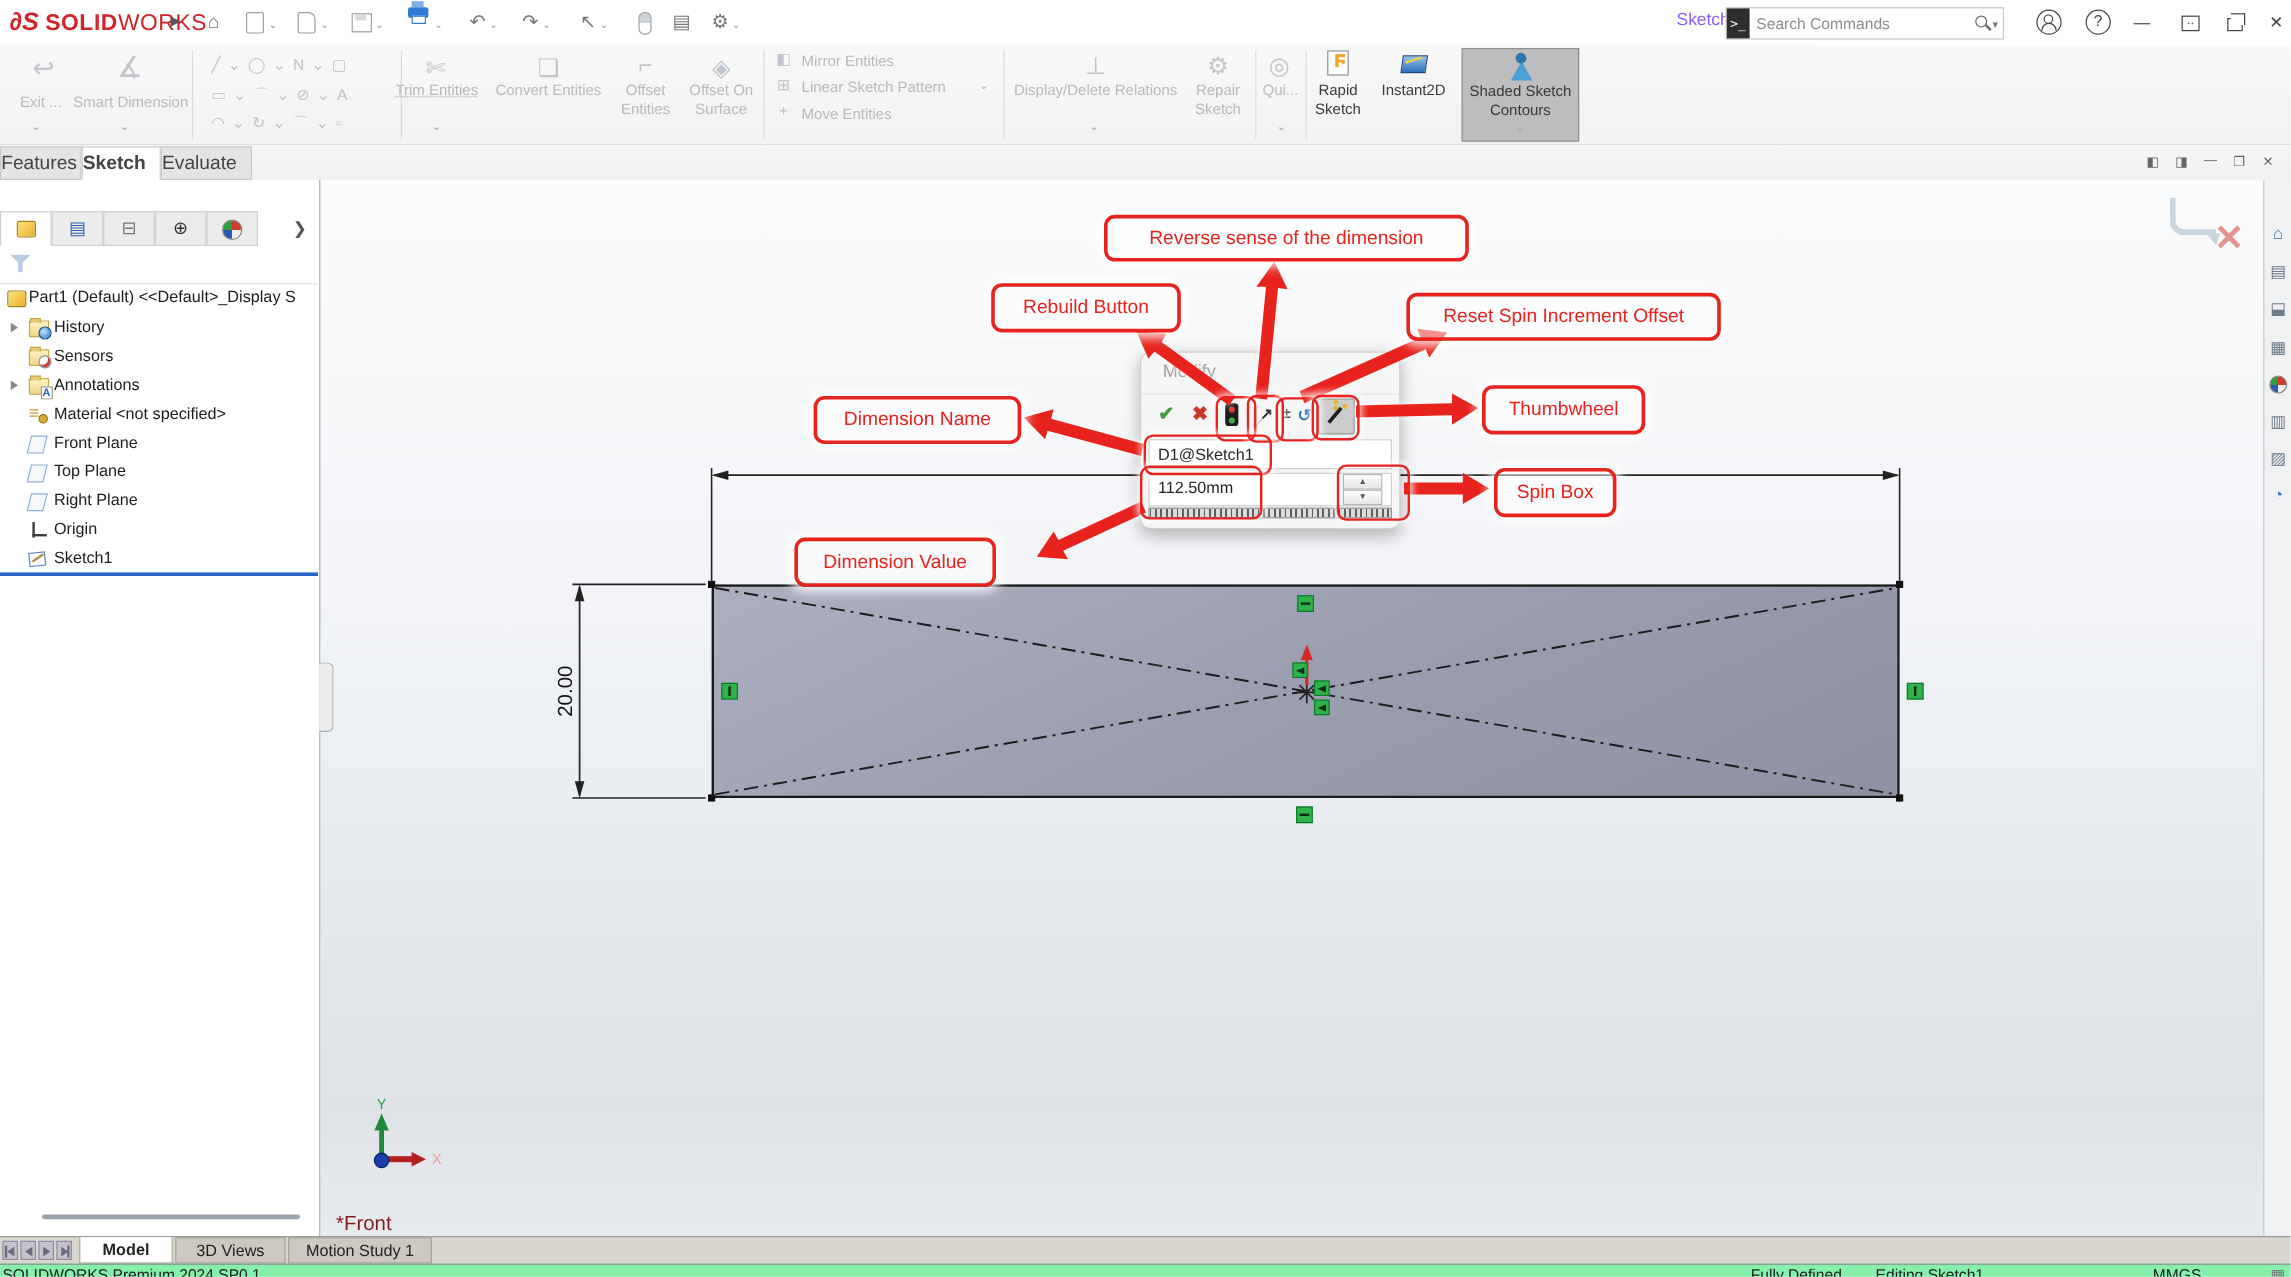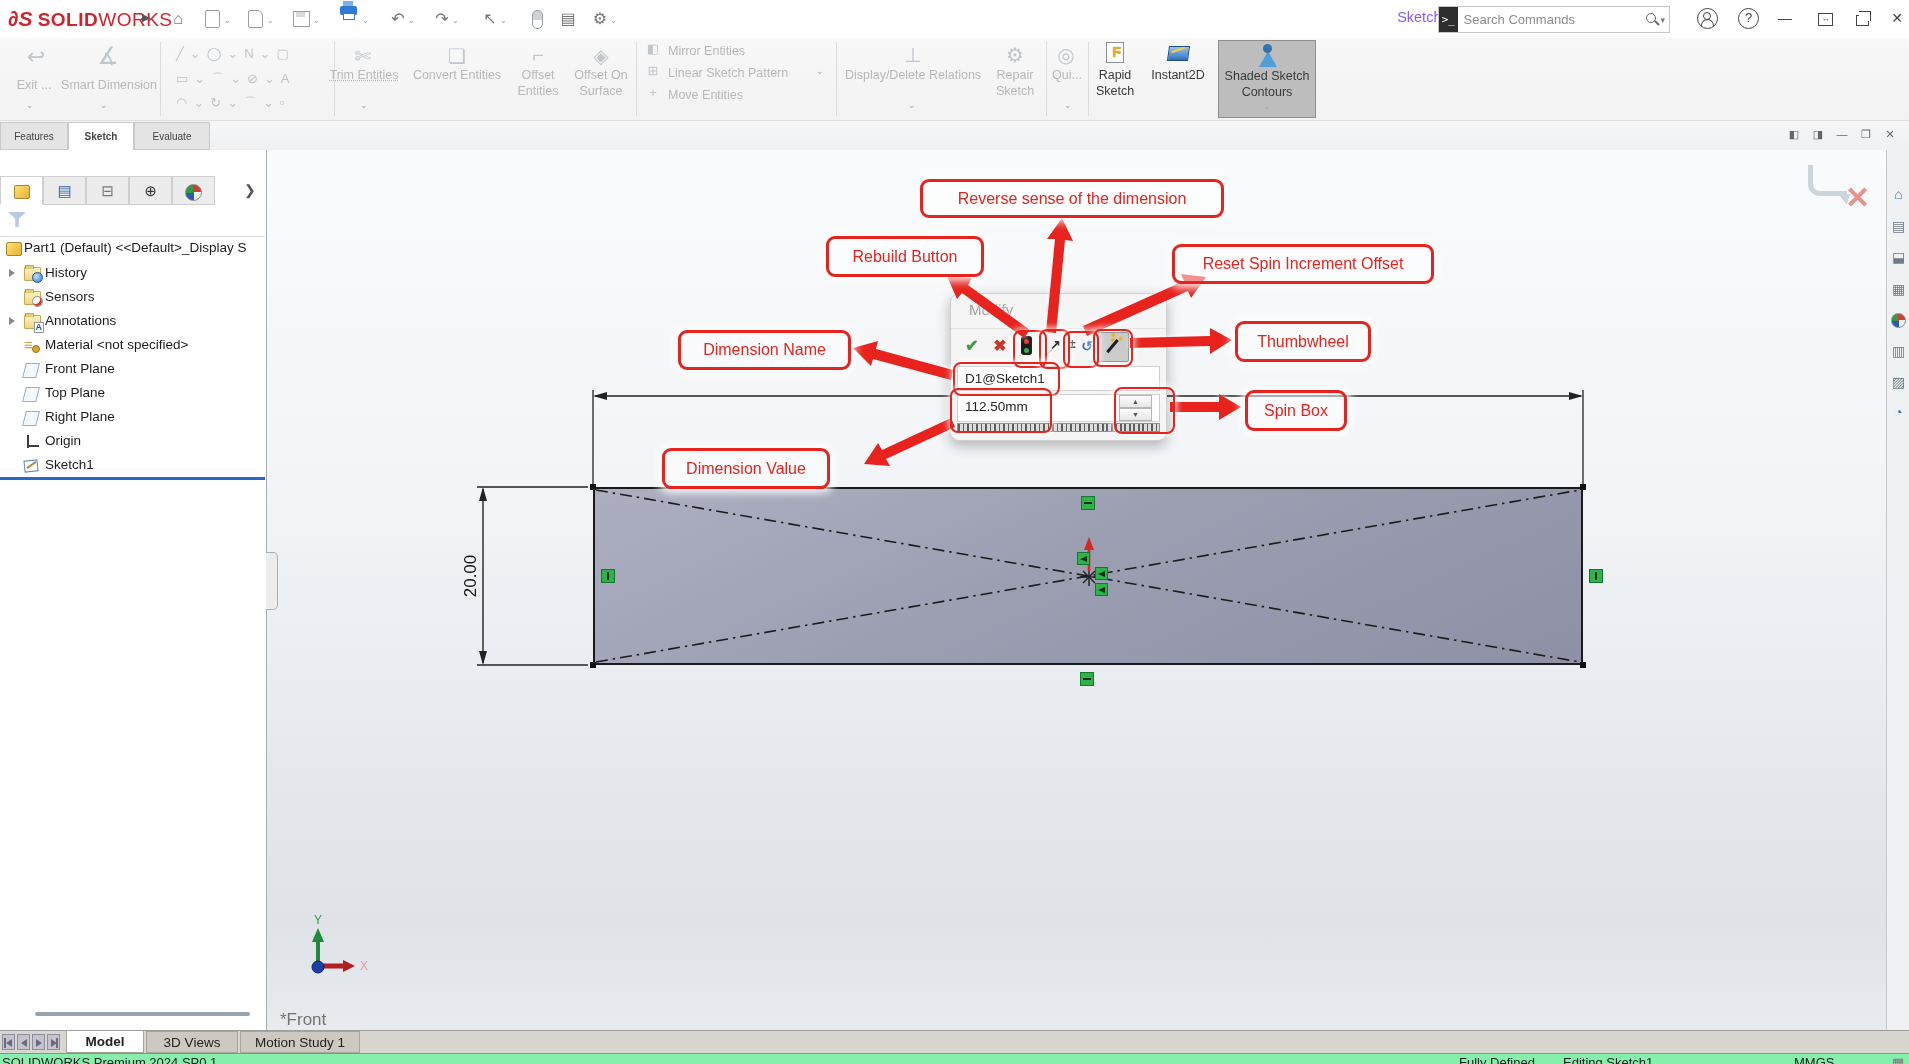--- a/index.html
+++ b/index.html
@@ -48,21 +48,21 @@
   .skrow{font-size:13px;color:#bfc5ca;letter-spacing:6px;white-space:nowrap}
   .pressed{background:#bdbdbd;border:1px solid #8f8f8f}
   .rapid-page{width:16px;height:19px;background:#fff;border:1.4px solid #8a9097}
   .rapid-bolt{color:#f0a81c;font-weight:bold;font-size:15px;text-shadow:0 0 1px #b97c08}
   .inst-ico{width:19px;height:13px;background:linear-gradient(#9cc4ea,#2f6fba);border:1.4px solid #1d4c86;transform:skewX(-8deg)}
   .inst-ico::after{content:"";position:absolute;left:2px;top:2px;width:13px;height:2px;background:#f5d23c;transform:rotate(-20deg)}
   .shade-ico{width:0;height:0;border-left:9px solid transparent;border-right:9px solid transparent;border-bottom:16px solid #4f9fd8}
   .shade-ico::before{content:"";position:absolute;left:-5px;top:-7px;width:9px;height:9px;border-radius:50%;background:#2f74b0}
   
   .tabrow{left:0;top:120px;width:1909px;height:30px;background:linear-gradient(#f5f6f7,#eef0f2);border-top:1px solid #dedede}
-  .ctab{top:1px;height:28px;line-height:28px;text-align:center;font-size:10px;color:#444;background:#e4e4e4;border:1px solid #c9c9c9;box-sizing:border-box}
+  .ctab{top:1px;height:28px;line-height:28px;text-align:left;font-size:16px;color:#444;background:#e4e4e4;border:1px solid #c9c9c9;box-sizing:border-box}
   .ctab.active{background:#fff;font-weight:bold;border-bottom:1px solid #fff}
   .docwin{top:7px;width:20px;text-align:center;font-size:11px;color:#666}
   
   .hud{left:903px;top:125px;height:22px;display:flex;gap:9px;align-items:center}
   .hudi{position:relative;width:19px;height:19px;text-align:center;font-size:15px;line-height:19px;color:#5f7d9c}
   .hudi.gray{color:#c3cdd7}
   .hudi .dd{position:absolute;right:-7px;top:6px;font-size:8px;color:#8a8a8a}
   .magblue::before{content:"";position:absolute;left:2px;top:2px;width:8px;height:8px;border:2px solid #5f7d9c;border-radius:50%}
   .magblue::after{content:"";position:absolute;left:11px;top:12px;width:6px;height:2px;background:#5f7d9c;transform:rotate(45deg)}
   .magblue.gray::before{border-color:#c3cdd7}.magblue.gray::after{background:#c3cdd7}
@@ -101,21 +101,21 @@
   .gfx{left:267px;top:150px;width:1626px;height:880px;
        background:linear-gradient(180deg,#fafbfc 0%,#f2f4f7 40%,#e4e8ed 72%,#dfe3e8 88%,#e8ebee 100%)}
   .sketchrect{left:593px;top:487px;width:990px;height:178px;box-sizing:border-box;border:2px solid #1a1a1a;
        background:linear-gradient(155deg,#adafc1 0%,#9b9db1 48%,#8e90a5 100%)}
   svg.lay{left:0;top:0;width:1909px;height:1064px;pointer-events:none}
   .gmark{width:14px;height:14px;background:#2db34a;border:1px solid #0f7a2e;box-sizing:border-box}
   .g-v::before{content:"";position:absolute;left:5px;top:2px;width:2.4px;height:8px;background:#102a14}
   .g-h::before{content:"";position:absolute;left:2px;top:5px;width:8px;height:2.4px;background:#102a14}
   .g-t::before{content:"";position:absolute;left:2px;top:2.5px;width:0;height:0;border-right:7px solid #12301a;border-top:3.5px solid transparent;border-bottom:3.5px solid transparent}
   .dim-v{font-size:17px;color:#111;transform:rotate(-90deg);transform-origin:center}
-  .front-label{left:280px;top:1010px;font-size:17px;color:#737373}
+  .front-label{left:280px;top:1010px;font-size:17px;color:#7f1d1d}
   .confirm-x{left:1845px;top:180px;font-size:30px;font-weight:bold;color:rgba(225,120,112,.8)}
   .confirm-exit{left:1808px;top:165px;width:34px;height:26px;border-left:5px solid #ccd4dc;border-bottom:5px solid #ccd4dc;border-radius:0 0 0 12px}
   .confirm-exit::after{content:"";position:absolute;right:-4px;bottom:-12px;width:0;height:0;border-left:9px solid #ccd4dc;border-top:6px solid transparent;border-bottom:6px solid transparent;transform:rotate(-40deg)}
   
   .taskpane{left:1886px;top:150px;width:23px;height:880px;background:#f0f1f2;border-left:1px solid #c5c8cc}
   .tpico{left:3px;width:17px;height:17px;text-align:center;font-size:14px;line-height:17px;color:#6e7b8a}
   
   .mdlg{left:950px;top:293px;width:215px;height:146px;background:#f5f5f5;border:1px solid #cfcfcf;border-radius:9px;
         box-shadow:0 5px 14px rgba(0,0,0,.28)}
   .mdlg-title{left:18px;top:7px;font-size:15px;color:#a0a0a0}

